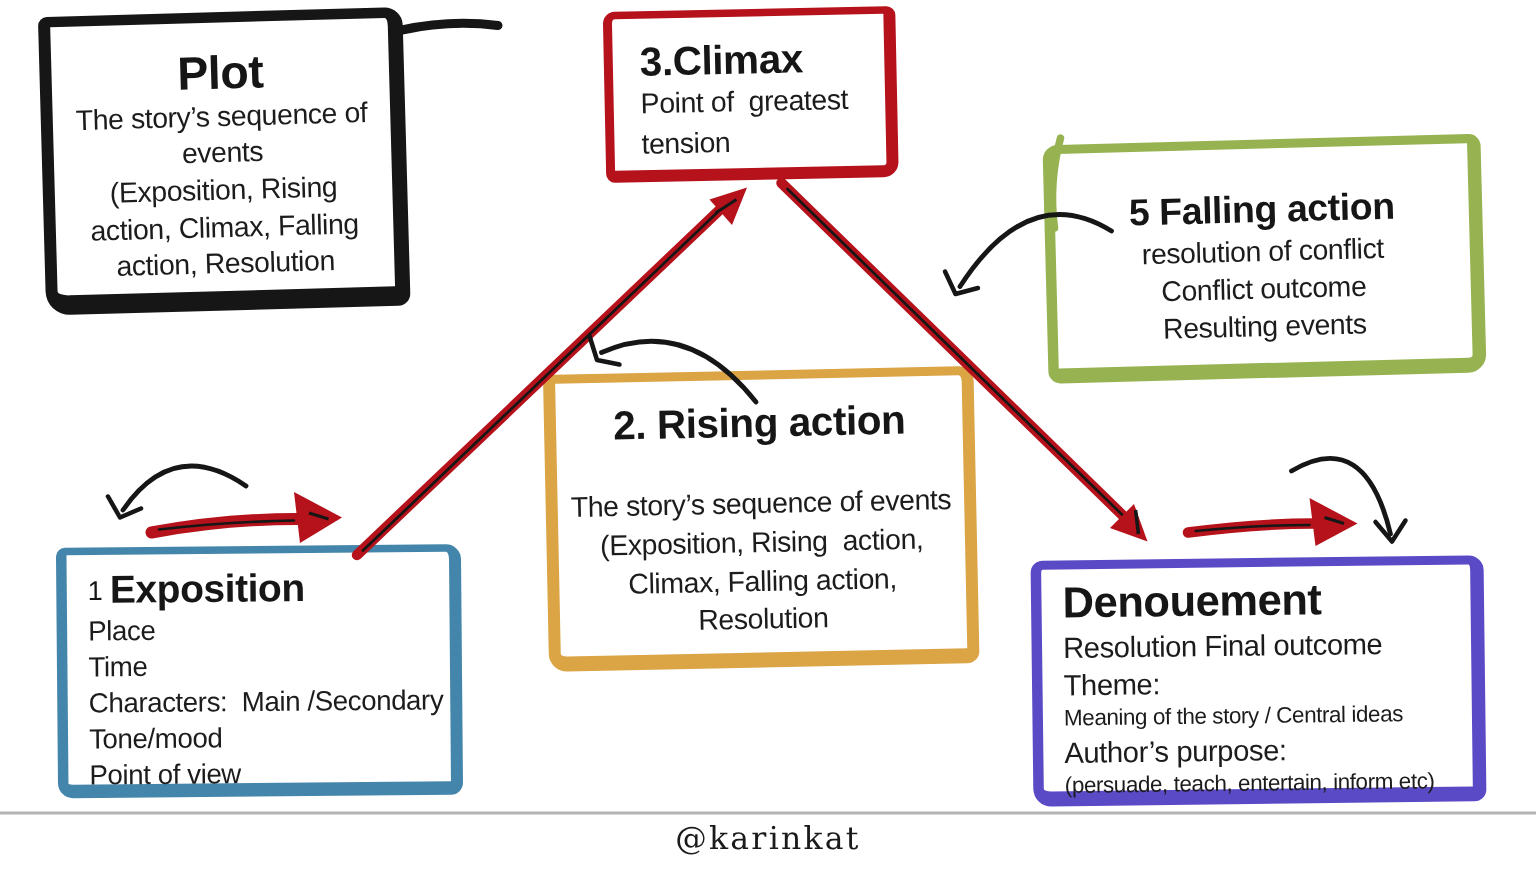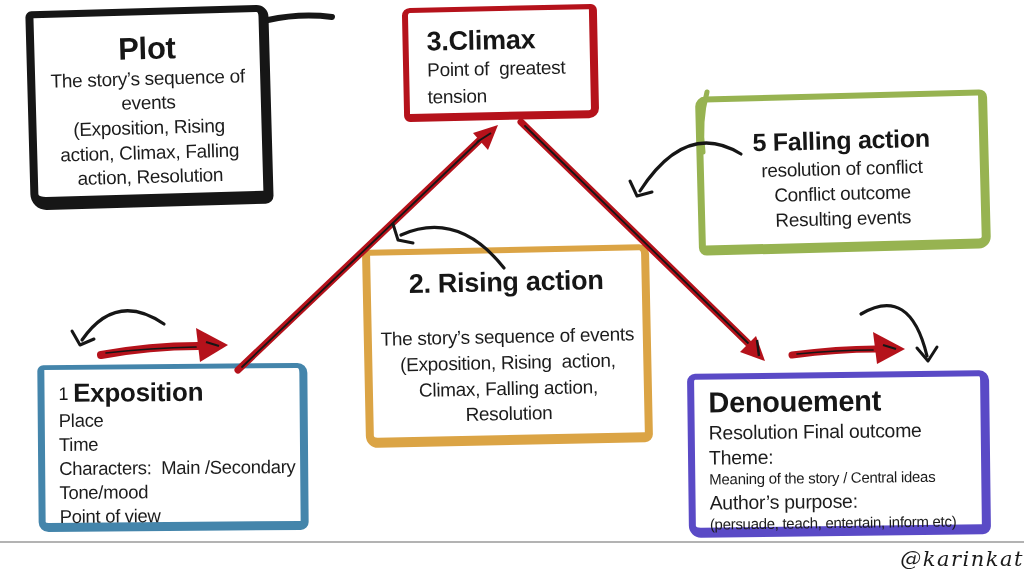--- a/index.html
+++ b/index.html
@@ -51,22 +51,22 @@
   .box-denouement{left:688px;top:372px;width:302px;height:164px;border-width:6px 9px 10px 7px;
     border-radius:8px 10px 8px 12px;transform:rotate(-0.7deg);padding:6px 0 0 14px;text-align:left;}
   .box-denouement .box-title{font-size:29px;line-height:1.2;}
   .box-denouement .box-line{font-size:19.5px;line-height:1.27;}
   .box-denouement .box-line.small{font-size:15px;line-height:1.35;}
 
   .arrow-layer{position:absolute;inset:0;pointer-events:none;}
 
   .footer-line{position:absolute;left:0;top:541px;width:1024px;height:2px;}
   .signature{
-    position:absolute;left:0;top:547px;width:1024px;text-align:right;
-    font-family:"DejaVu Serif", serif;font-style:italic;font-size:21px;color:#1a1a1a;
+    position:absolute;left:0;top:547px;width:1024px;text-align:center;
+    font-family:"DejaVu Serif", serif;font-size:21px;color:#1a1a1a;
     letter-spacing:1.5px;
   }
 </style>
 </head>
 <body>
 
 <div class="canvas">
 
   <div class="box box-plot" style="border-color: rgb(22, 22, 22);">
     <div class="box-title">Plot</div>

